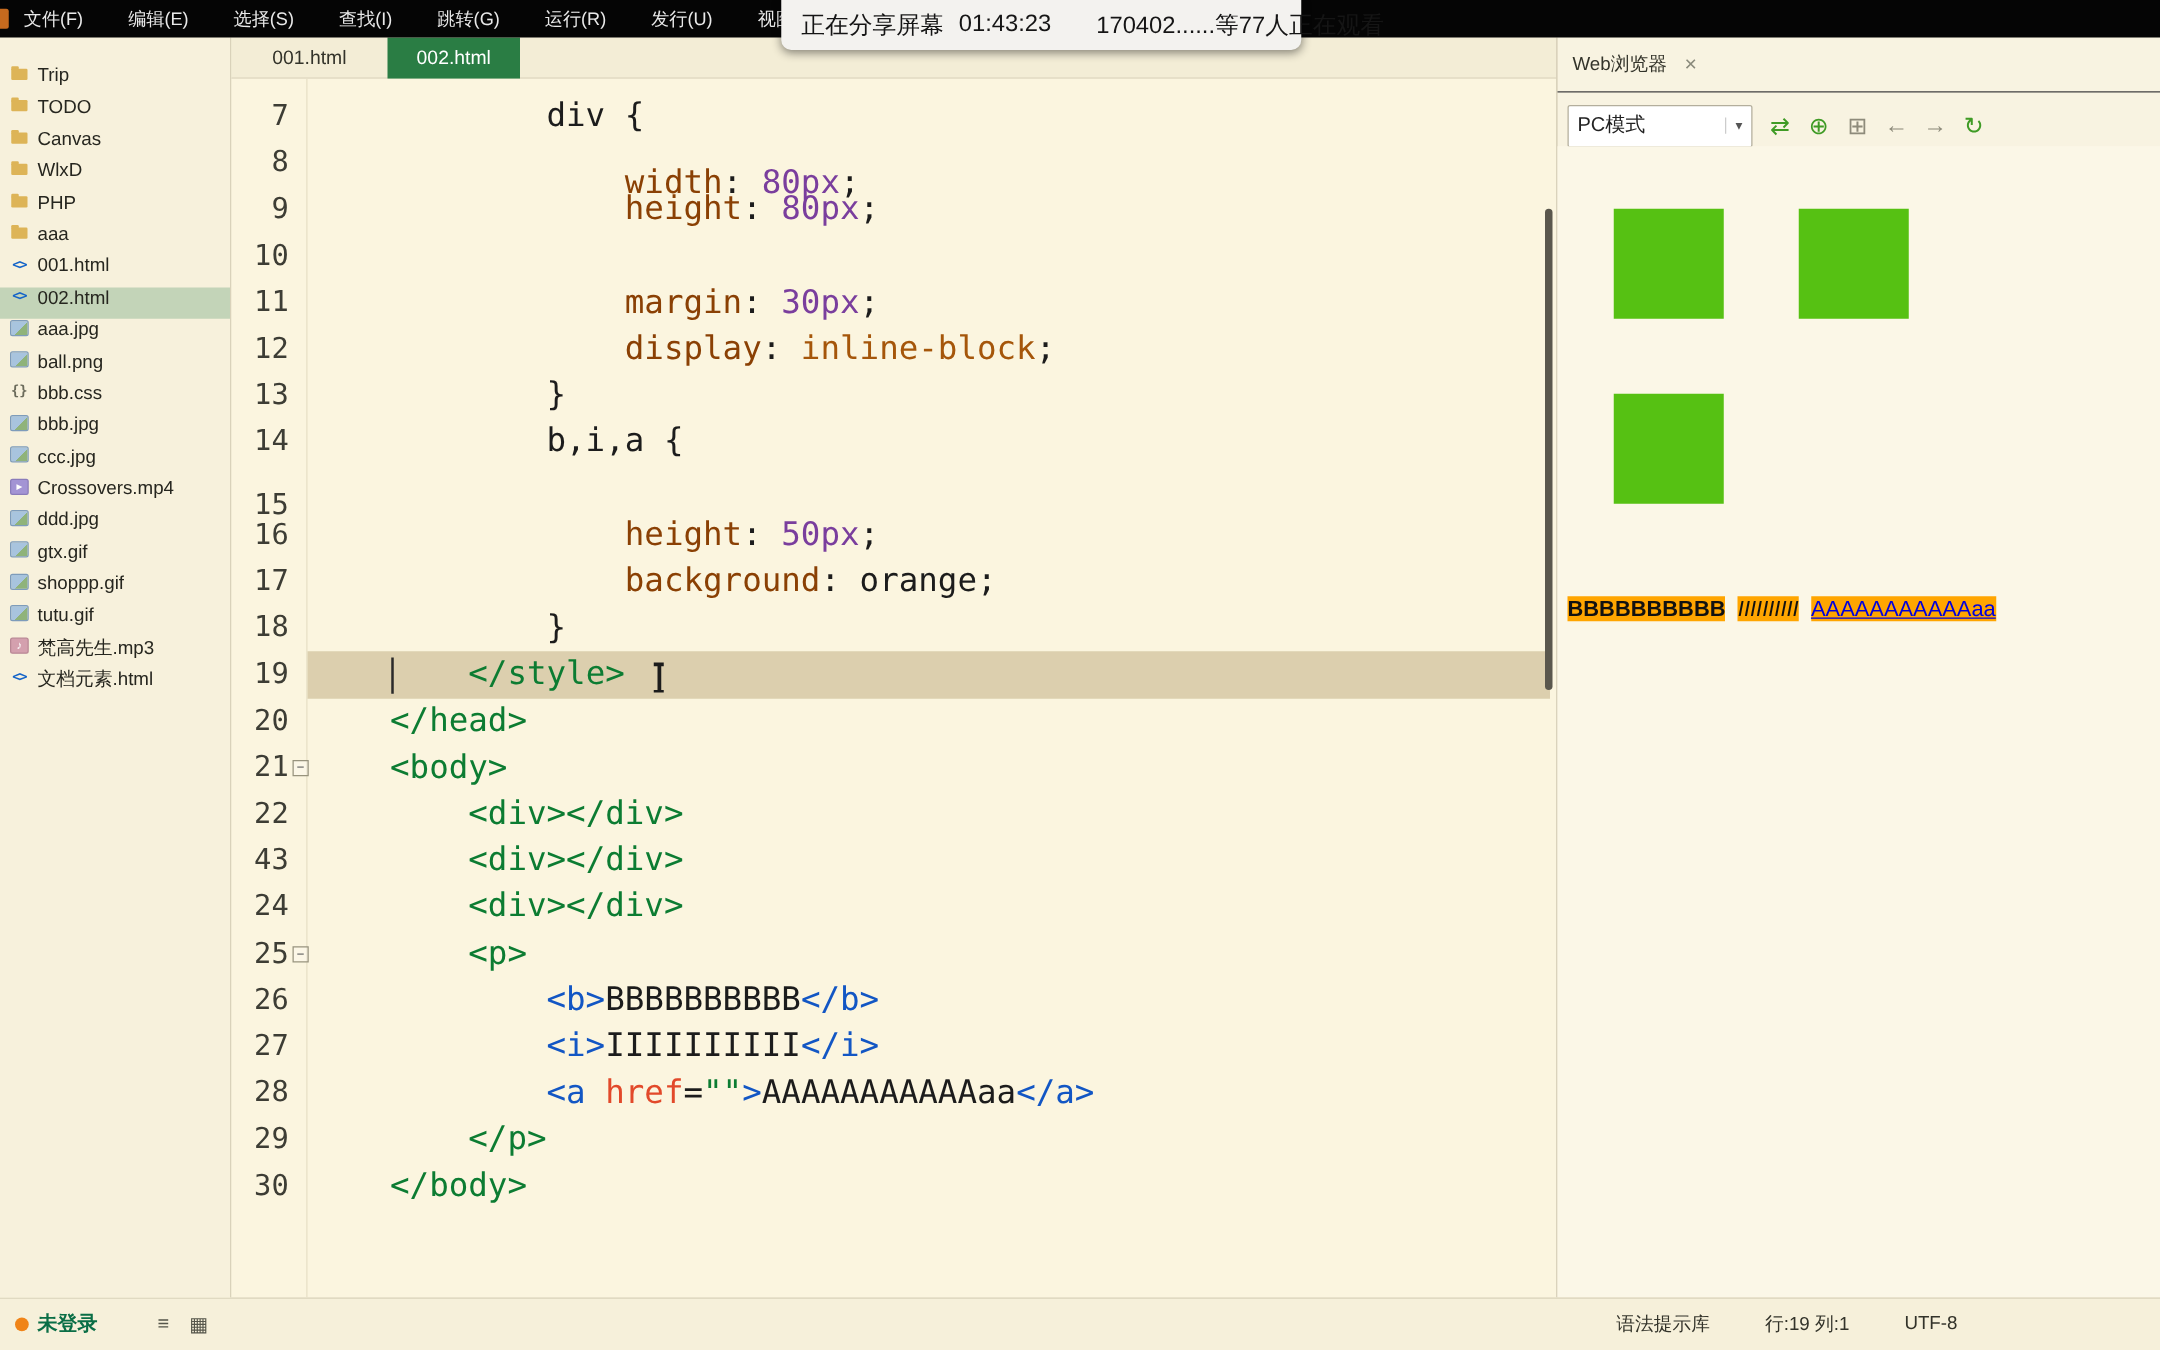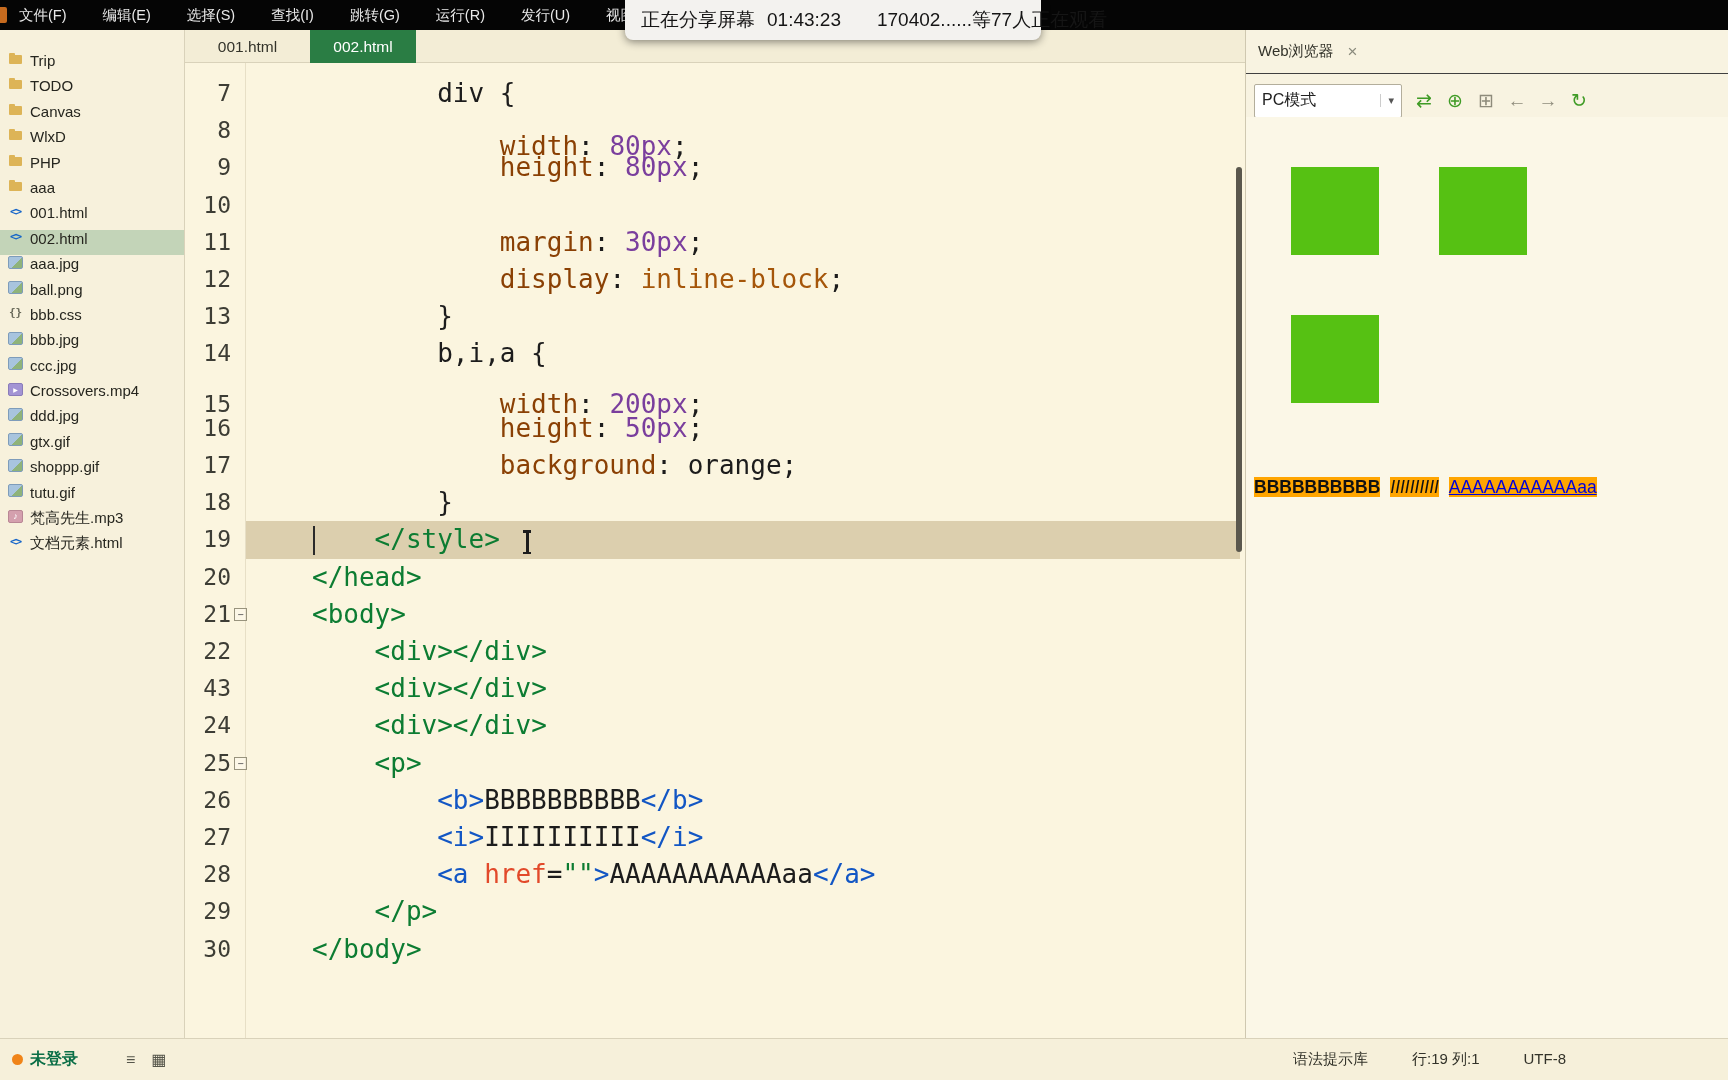--- a/index.html
+++ b/index.html
@@ -233,21 +233,20 @@
         <div class="code-row" style="top: 235.2px;">
           <span class="gutter">13</span>
           <span class="code" style="left: 252.2px;"><span class="tok-plain">}</span></span>
         </div>
         <div class="code-row" style="top: 272.4px;">
           <span class="gutter">14</span>
           <span class="code" style="left: 252.2px;"><span class="tok-plain">b,i,a {</span></span>
         </div>
         <div class="code-row" style="top: 309.6px; margin-top: 13px;">
           <span class="gutter">15</span>
-          <span class="code" style="left: 314.8px;"><span class="tok-prop">width</span><span class="tok-plain">: </span><span class="tok-num">200px</span><span class="tok-plain">;</span></span>
         </div>
         <div class="code-row" style="top: 346.8px;">
           <span class="gutter">16</span>
           <span class="code" style="left: 314.8px;"><span class="tok-prop">height</span><span class="tok-plain">: </span><span class="tok-num">50px</span><span class="tok-plain">;</span></span>
         </div>
         <div class="code-row" style="top: 384px;">
           <span class="gutter">17</span>
           <span class="code" style="left: 314.8px;"><span class="tok-prop">background</span><span class="tok-plain">: </span><span class="tok-plain">orange</span><span class="tok-plain">;</span></span>
         </div>
         <div class="code-row" style="top: 421.2px;">

